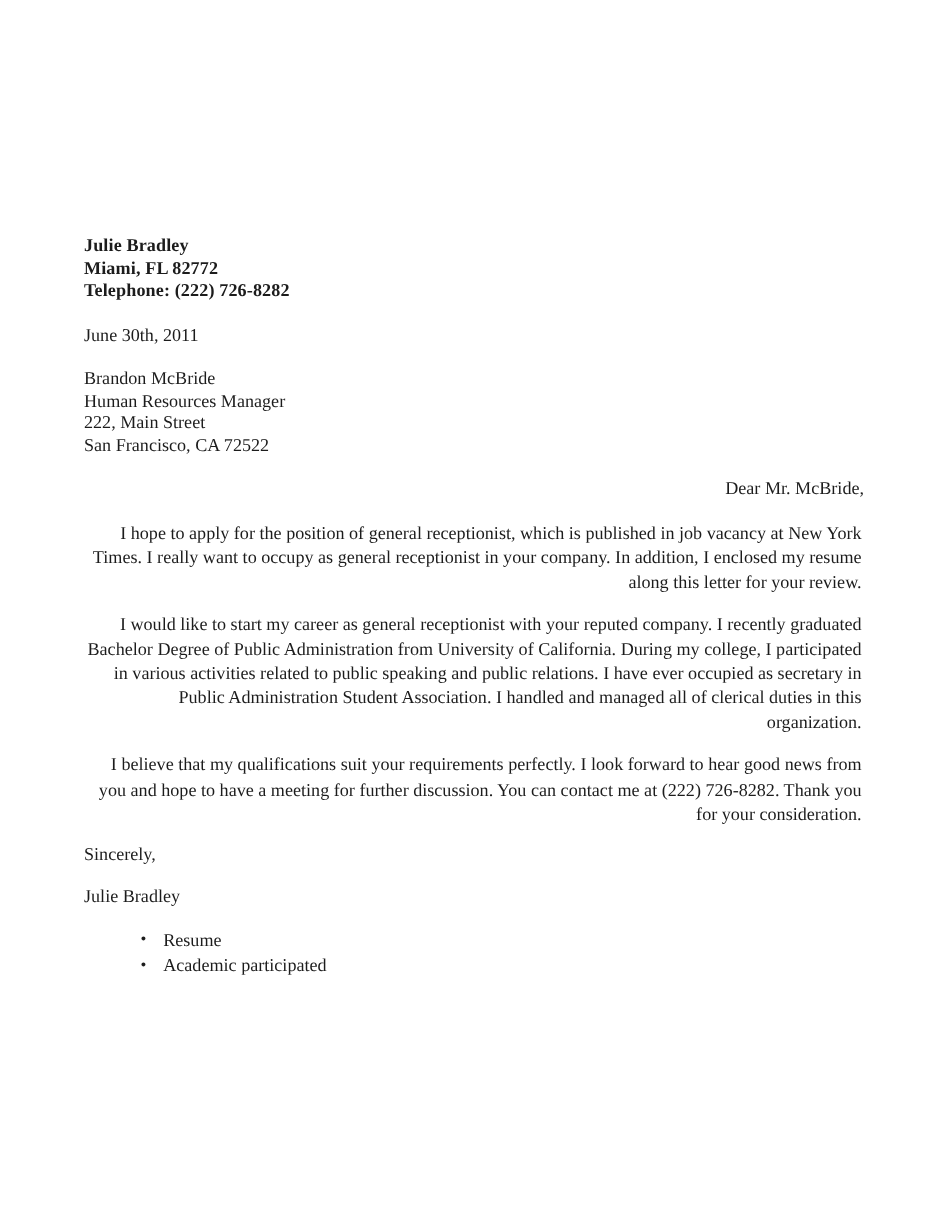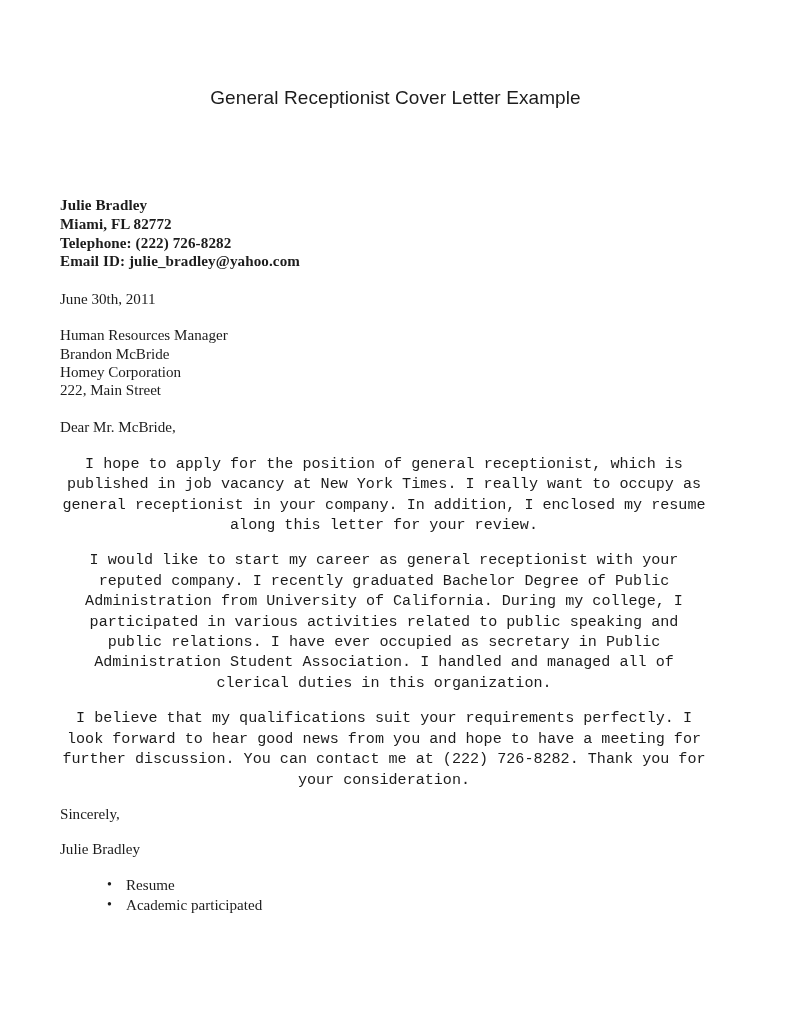--- a/index.html
+++ b/index.html
@@ -35,21 +35,21 @@
     font-size: 19px;
     font-weight: 400;
     color: #1c1c1c;
     letter-spacing: 0.1px;
     line-height: 24px;
   }
 
   
   .letter {
     position: absolute;
-    left: 60px;
+    left: 70px;
     top: 196px;
     width: 650px;
     font-size: 15.1px;
     line-height: 20.2px;
     color: #1c1c1c;
     text-align: left;
   }
 
   
   .sender {
@@ -76,29 +76,29 @@
   }
   .recipient .line {
     display: block;
     white-space: pre;
   }
 
   
   .salutation {
     margin: 0 0 17px 0;
     line-height: 19px;
+    text-align: right;
   }
 
   
   .para {
     margin: 0 0 15px 0;
     line-height: 20.4px;
-    text-align: center;
+    text-align: right;
     width: 648px;
-    font-family: Liberation Mono, monospace;
   }
 
   
   .closing {
     margin: 0 0 16px 0;
     line-height: 19px;
     font-family: Liberation Serif, serif;
   }
   .signature {
     margin: 0 0 16px 0;
@@ -127,38 +127,36 @@
     top: 0;
     font-size: 14px;
     line-height: 20.5px;
   }
 </style>
 </head>
 <body>
 
 <div class="page">
 
-  <div class="doc-title">General Receptionist Cover Letter Example</div>
 
   <div class="letter">
 
     <div class="sender">
       <span class="line">Julie Bradley</span>
       <span class="line">Miami, FL 82772</span>
       <span class="line">Telephone: (222) 726-8282</span>
-      <span class="line">Email ID: julie_bradley@yahoo.com</span>
     </div>
 
     <div class="date-line">June 30th, 2011</div>
 
     <div class="recipient">
+      <span class="line">Brandon McBride</span>
       <span class="line">Human Resources Manager</span>
-      <span class="line">Brandon McBride</span>
-      <span class="line">Homey Corporation</span>
       <span class="line">222, Main Street</span>
+      <span class="line">San Francisco, CA 72522</span>
     </div>
 
     <div class="salutation">Dear Mr. McBride,</div>
 
     <p class="para">I hope to apply for the position of general receptionist, which is published in job vacancy at New York Times. I really want to occupy as general receptionist in your company. In addition, I enclosed my resume along this letter for your review.</p>
     <p class="para">I would like to start my career as general receptionist with your reputed company. I recently graduated Bachelor Degree of Public Administration from University of California. During my college, I participated in various activities related to public speaking and public relations. I have ever occupied as secretary in Public Administration Student Association. I handled and managed all of clerical duties in this organization.</p>
     <p class="para">I believe that my qualifications suit your requirements perfectly. I look forward to hear good news from you and hope to have a meeting for further discussion. You can contact me at (222) 726-8282. Thank you for your consideration.</p>
 
     <div class="closing">Sincerely,</div>
     <div class="signature">Julie Bradley</div>

